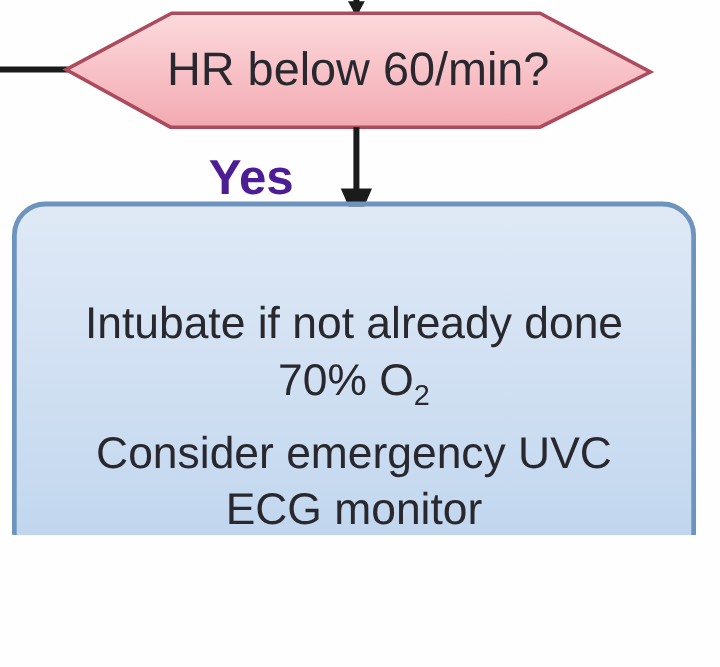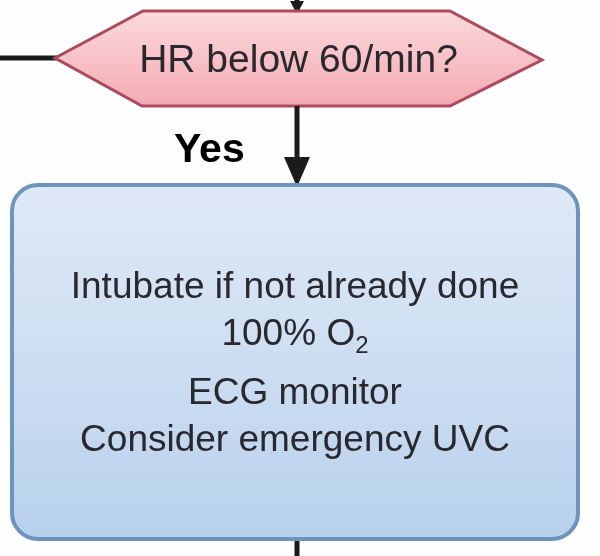--- a/index.html
+++ b/index.html
@@ -4,21 +4,21 @@
 <style>
   html, body {
     margin: 0;
     padding: 0;
     background: #fefefe;
     font-family: "Liberation Sans", sans-serif;
   }
   .canvas {
     position: relative;
     width: 600px;
-    height: 556px;
+    height: 446px;
     overflow: hidden;
     background: #fefefe;
     border-radius: 14px;
   }
   .canvas svg {
     position: absolute;
     left: 0;
     top: 0;
   }
   .hex-label {
@@ -36,26 +36,26 @@
     letter-spacing: 0px;
     white-space: nowrap;
   }
   .yes-label {
     position: absolute;
     left: 174px;
     top: 128px;
     font-size: 41px;
     line-height: 1;
     font-weight: bold;
-    color: #000000;
+    color: #4c1d95;
   }
   .action-box {
     position: absolute;
     left: 10px;
-    top: 183px;
+    top: 168px;
     width: 570px;
     height: 358px;
     box-sizing: border-box;
     border: 4px solid #6d94bc;
     border-radius: 28px;
     background: linear-gradient(180deg, #dfe9f6 0%, #cfdff2 45%, #b8d1ec 100%);
     display: flex;
     flex-direction: column;
     justify-content: center;
     align-items: center;
@@ -96,18 +96,18 @@
 
     <line x1="297" y1="541" x2="297" y2="556" stroke-width="5" stroke="#1b1b1b"></line>
   </svg>
 
   <div class="hex-label">HR below 60/min?</div>
 
   <div class="yes-label">Yes</div>
 
   <div class="action-box">
     <div class="action-line">Intubate if not already done</div>
-    <div class="action-line"><span>100% O</span><sub>2</sub></div>
+    <div class="action-line"><span>70% O</span><sub>2</sub></div>
+    <div class="action-line">Consider emergency UVC</div>
     <div class="action-line">ECG monitor</div>
-    <div class="action-line">Consider emergency UVC</div>
   </div>
 
 </div>
 
 </body></html>

